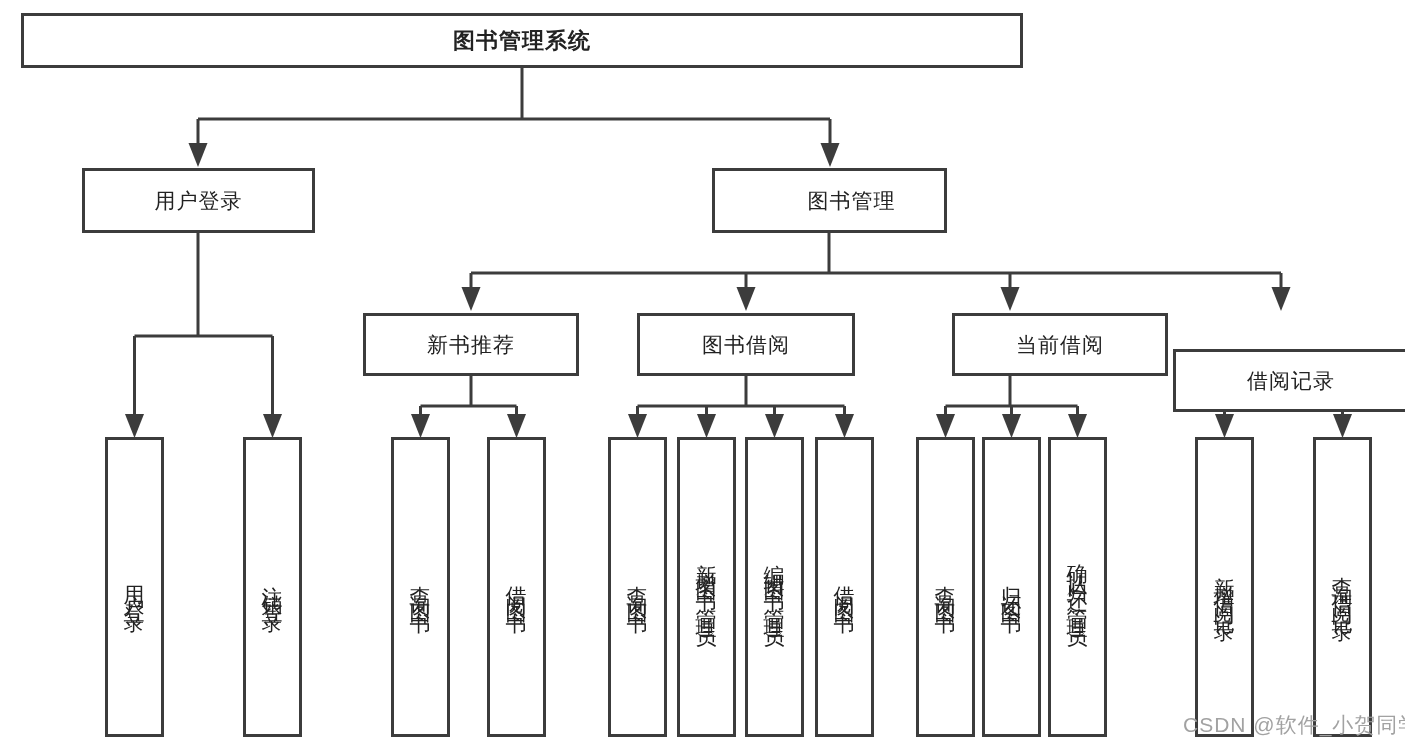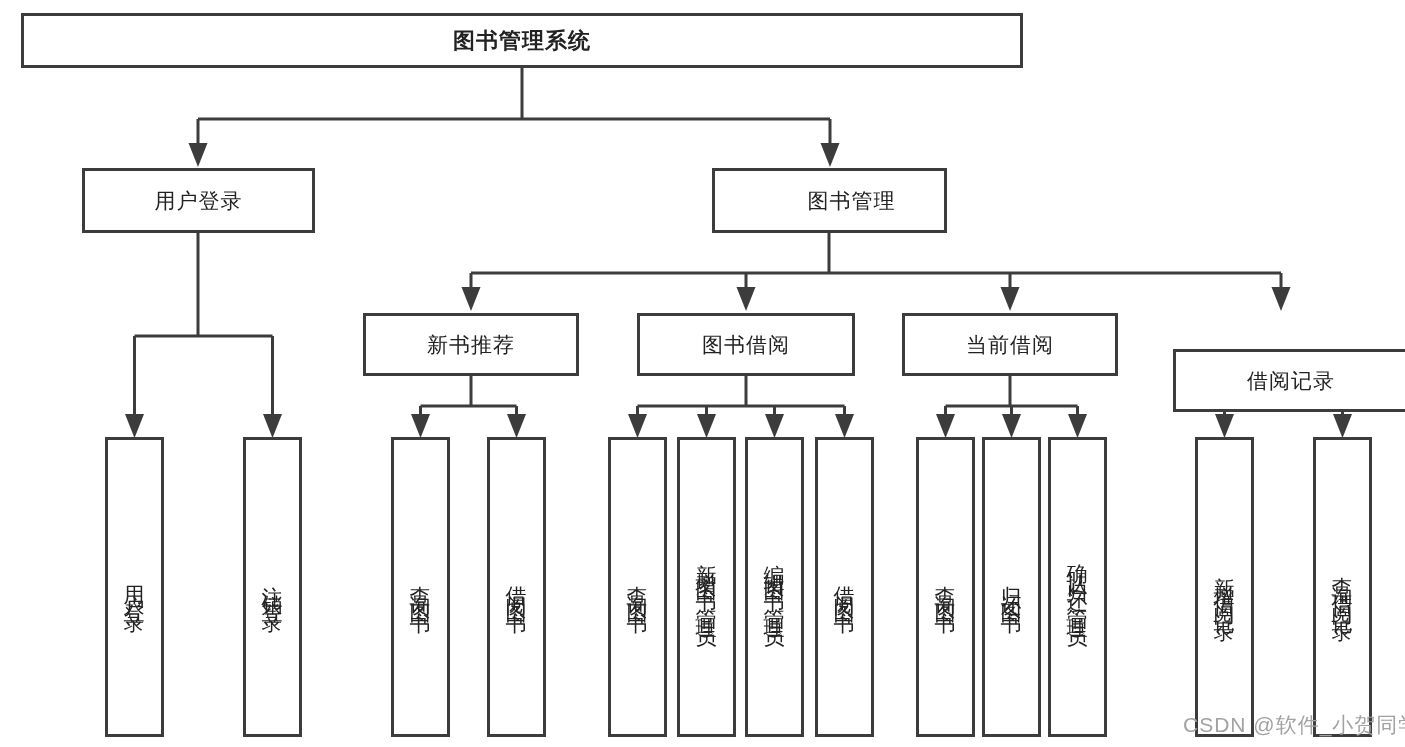--- a/index.html
+++ b/index.html
@@ -130,21 +130,21 @@
   <div class="node hbox" style="left:712px;top:168px;width:235px;height:65px;padding-left:44px;">
     <span>图书管理</span>
   </div>
 
   <div class="node hbox" style="left:363px;top:313px;width:216px;height:63px;">
     <span>新书推荐</span>
   </div>
   <div class="node hbox" style="left:637px;top:313px;width:218px;height:63px;">
     <span>图书借阅</span>
   </div>
-  <div class="node hbox" style="left:902px;top:313px;width:216px;height:63px;">
+  <div class="node hbox" style="left:952px;top:313px;width:216px;height:63px;">
     <span>当前借阅</span>
   </div>
   <div class="node hbox" style="left:1173px;top:313px;width:236px;height:63px;margin-top:36px;">
     <span>借阅记录</span>
   </div>
 
   <div class="node vbox" style="left:105px;">
     <span class="vtext">用户登录</span>
   </div>
   <div class="node vbox" style="left:243px;">

